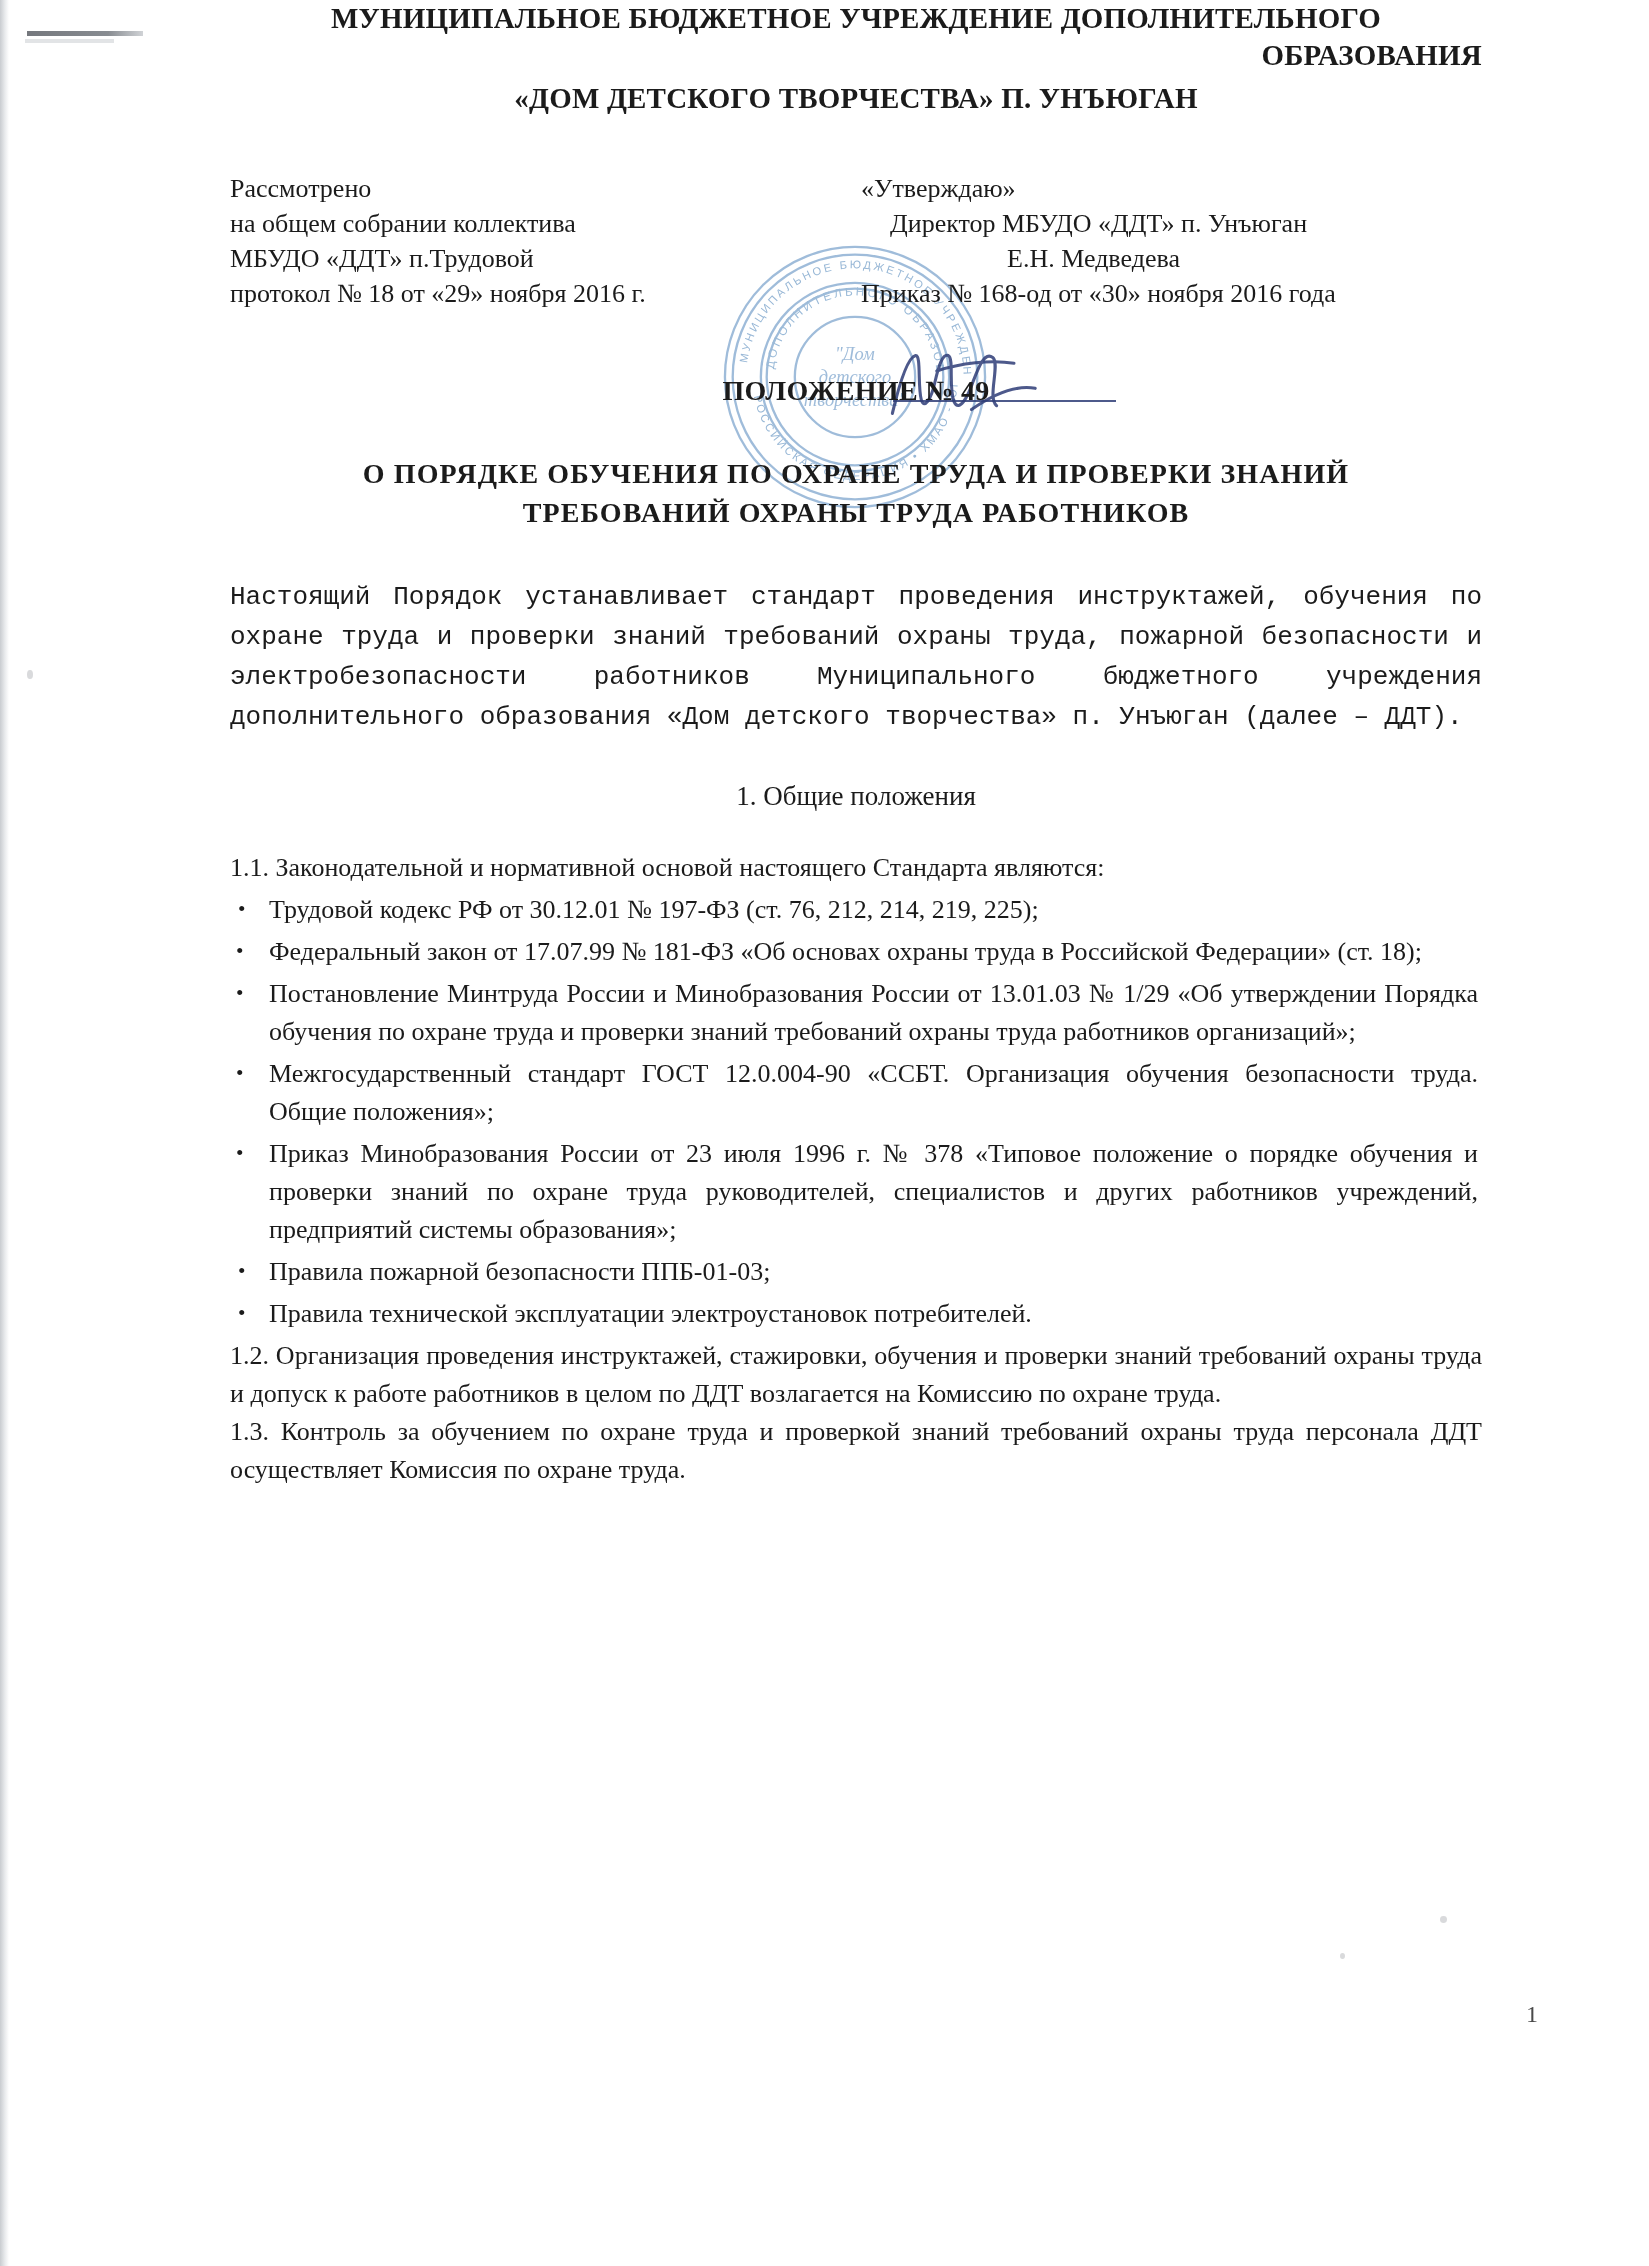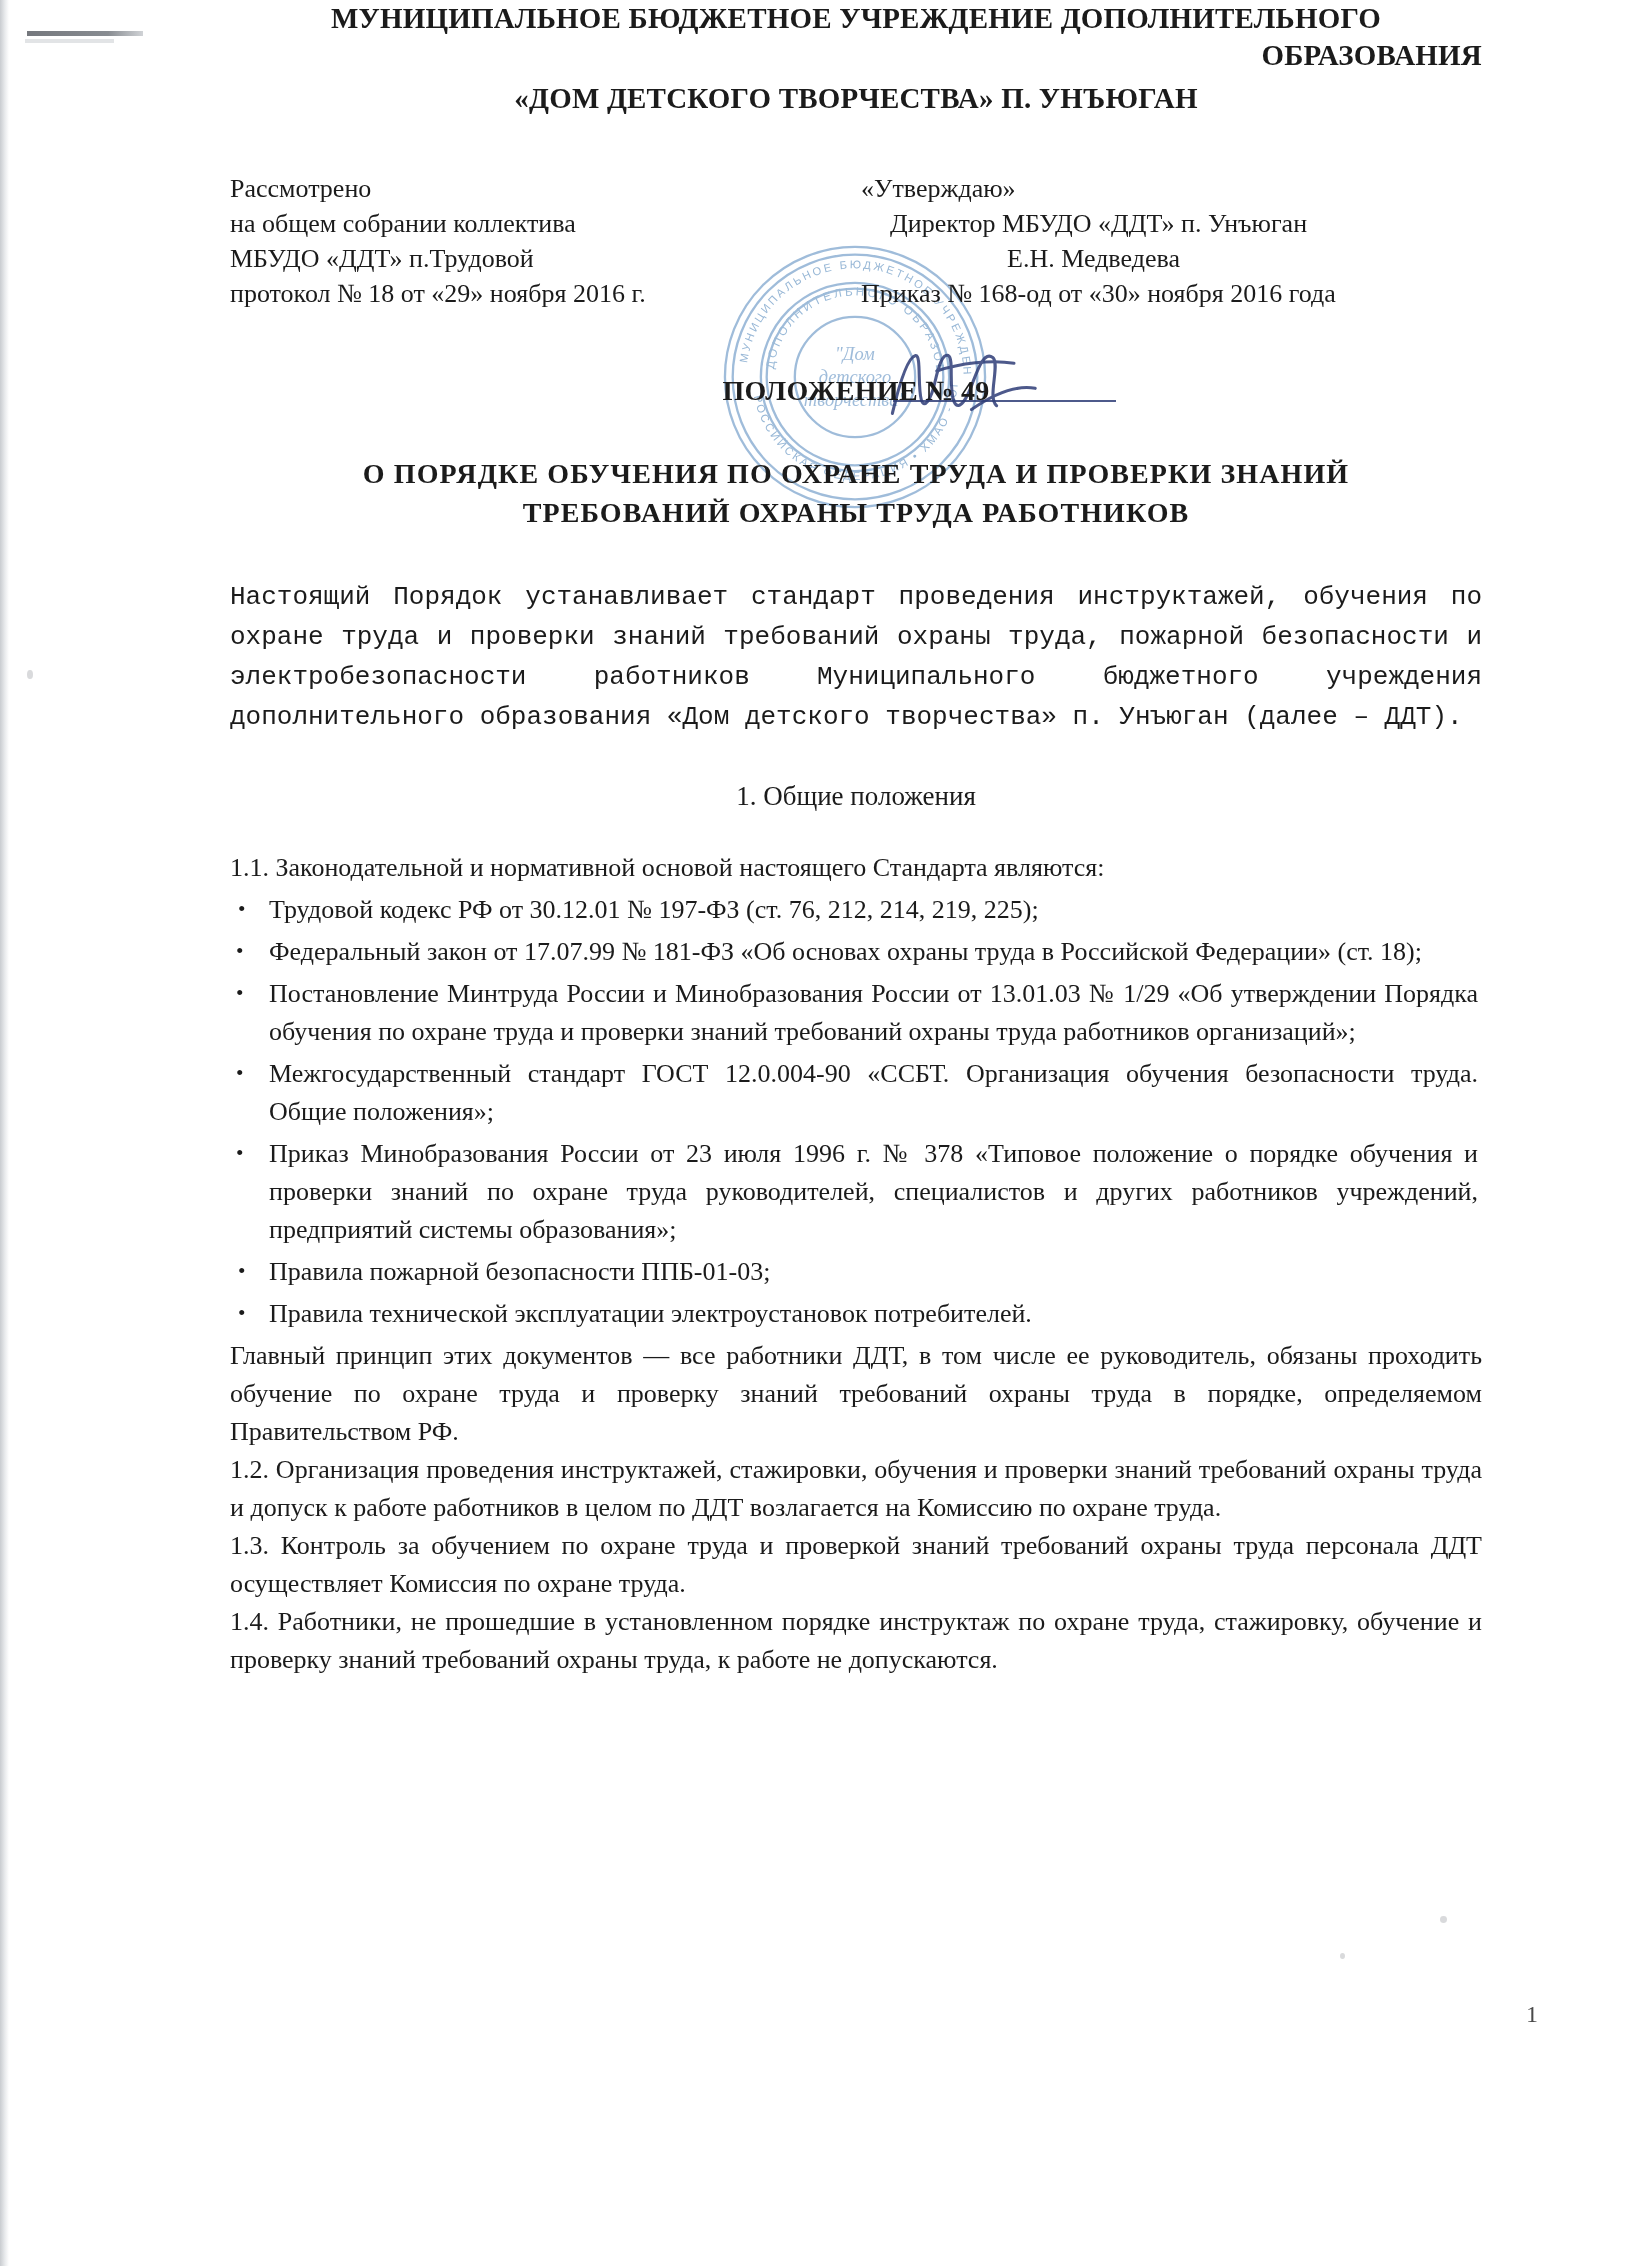--- a/index.html
+++ b/index.html
@@ -272,24 +272,22 @@
       <ul class="refs">
         <li>Трудовой кодекс РФ от 30.12.01 № 197-ФЗ (ст. 76, 212, 214, 219, 225);</li>
         <li class="wide">Федеральный закон от 17.07.99 № 181-ФЗ «Об основах охраны труда в Российской Федерации» (ст. 18);</li>
         <li class="wide">Постановление Минтруда России и Минобразования России от 13.01.03 № 1/29 «Об утверждении Порядка обучения по охране труда и проверки знаний требований охраны труда работников организаций»;</li>
         <li class="wide">Межгосударственный стандарт ГОСТ 12.0.004-90 «ССБТ. Организация обучения безопасности труда. Общие положения»;</li>
         <li class="wide">Приказ Минобразования России от 23 июля 1996 г. № 378 «Типовое положение о порядке обучения и проверки знаний по охране труда руководителей, специалистов и других работников учреждений, предприятий системы образования»;</li>
         <li>Правила пожарной безопасности ППБ-01-03;</li>
         <li>Правила технической эксплуатации электроустановок потребителей.</li>
       </ul>
 
-      <p class="para">Главный принцип этих документов — все работники ДДТ, в том числе ее руководитель, обязаны проходить обучение по охране труда и проверку знаний требований охраны труда в порядке, определяемом Правительством РФ.</p>
       <p class="para">1.2. Организация проведения инструктажей, стажировки, обучения и проверки знаний требований охраны труда и допуск к работе работников в целом по ДДТ возлагается на Комиссию по охране труда.</p>
       <p class="para">1.3. Контроль за обучением по охране труда и проверкой знаний требований охраны труда персонала ДДТ осуществляет Комиссия по охране труда.</p>
-      <p class="para">1.4. Работники, не прошедшие в установленном порядке инструктаж по охране труда, стажировку, обучение и проверку знаний требований охраны труда, к работе не допускаются.</p>
     </div>
 
   </div>
 
   <div class="sign-line"></div>
 
   <div class="page-number">1</div>
 
 </div>
 

